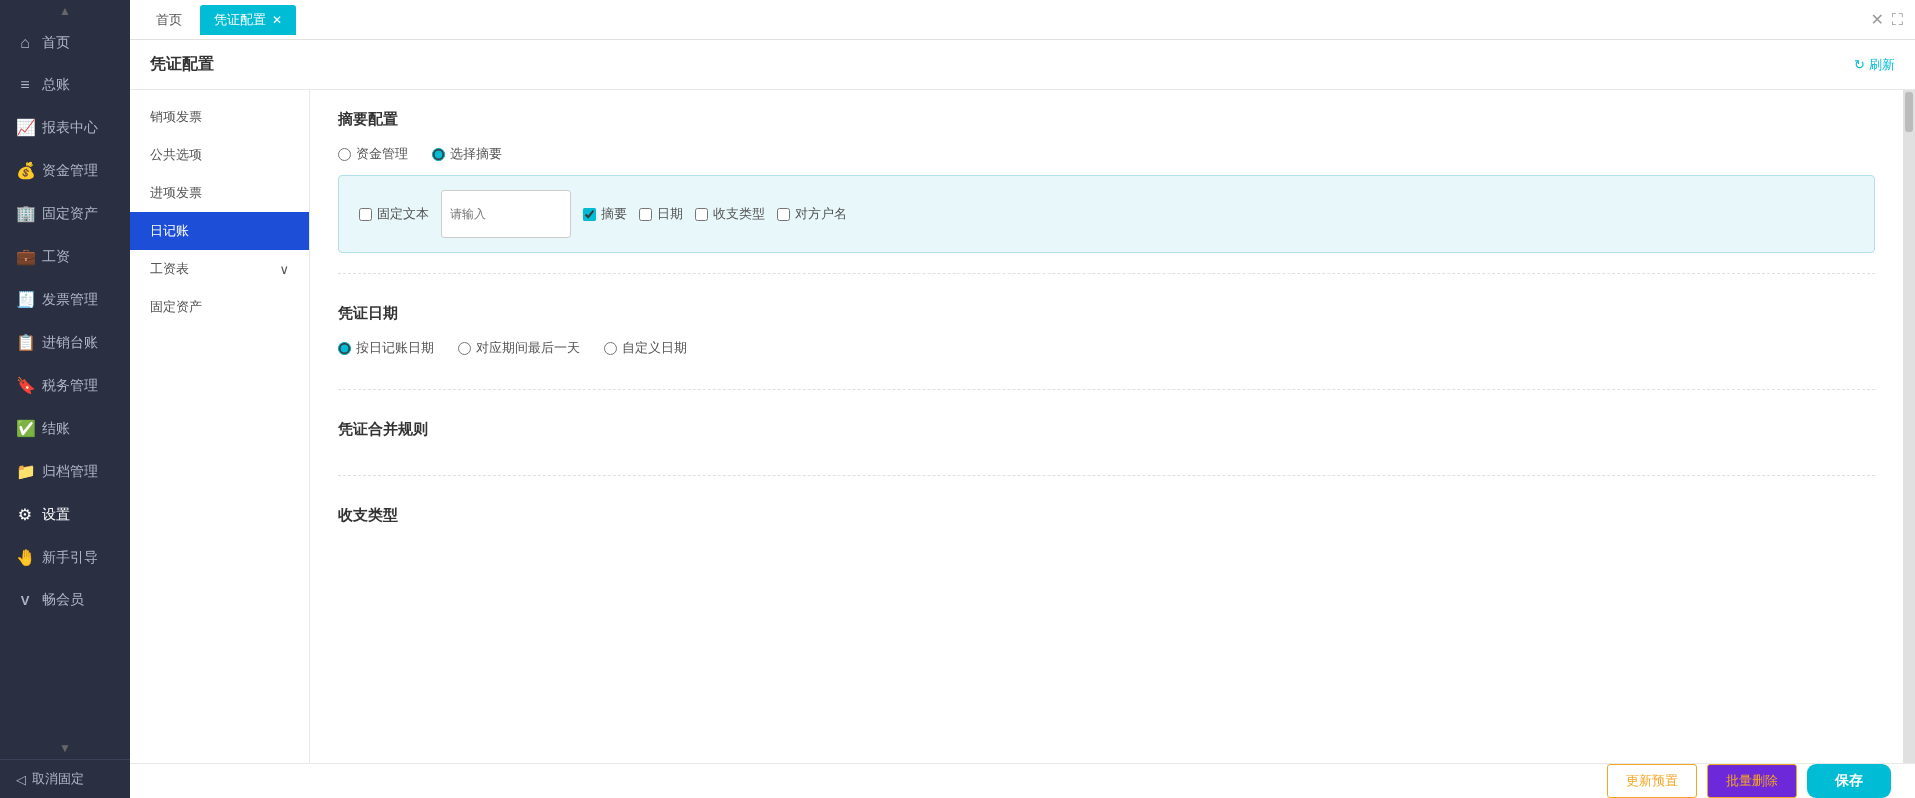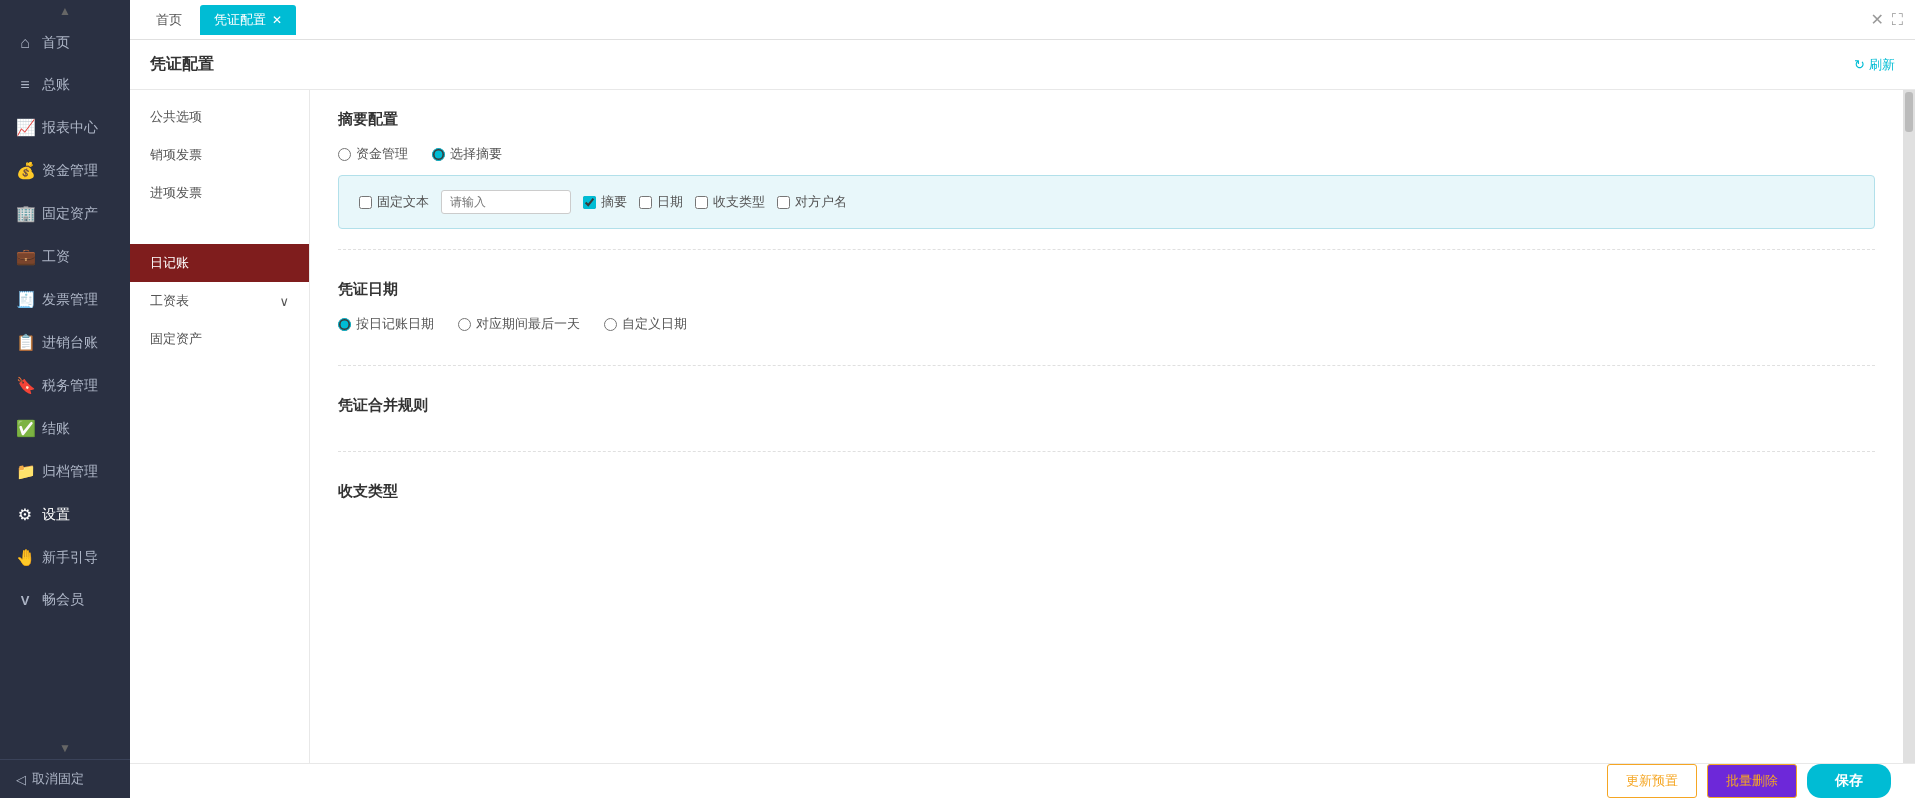--- a/index.html
+++ b/index.html
@@ -137,23 +137,22 @@
     .left-nav-item {
       padding: 10px 20px;
       cursor: pointer;
       color: #555;
       font-size: 13px;
       display: flex;
       align-items: center;
       justify-content: space-between;
     }
     .left-nav-item.active {
-      background: #7f1d1d;
+      background: #1d4ed8;
       color: #fff;
-      margin-top: 32px;
     }
 
     
     .right-content {
       flex: 1;
       overflow-y: auto;
       padding: 20px 28px;
       background: #fff;
     }
 
@@ -208,21 +207,21 @@
       gap: 5px;
       cursor: pointer;
       font-size: 13px;
       color: #555;
     }
     .check-label input[type="checkbox"] { accent-color: #00bcd4; cursor: pointer; }
 
     .fixed-text-input {
       border: 1px solid #ccc;
       border-radius: 3px;
-      padding: 4px 8px;
+      padding: 16px 8px;
       font-size: 12px;
       width: 130px;
       color: #999;
       outline: none;
     }
     .example-text {
       color: #00bcd4;
       font-size: 13px;
       margin-top: 10px;
     }
@@ -254,21 +253,21 @@
       padding: 7px 18px;
       border-radius: 3px;
       cursor: pointer;
       font-size: 13px;
     }
     .btn-save {
       background: #00bcd4;
       border: none;
       color: #fff;
       padding: 8px 28px;
-      border-radius: 14px;
+      border-radius: 9px;
       cursor: pointer;
       font-size: 14px;
       font-weight: bold;
     }
 
     
     .right-content::-webkit-scrollbar { width: 6px; }
     .right-content::-webkit-scrollbar-track { background: #f0f0f0; }
     .right-content::-webkit-scrollbar-thumb { background: #ccc; border-radius: 3px; }
 
@@ -400,24 +399,24 @@
       <button class="refresh-btn">
         <span>↻</span>
         <span>刷新</span>
       </button>
     </div>
 
     <div class="body-area">
 
       <div class="left-nav">
         <div class="left-nav-item">
+          <span>销项发票</span>
+        </div>
+        <div class="left-nav-item">
           <span>公共选项</span>
-        </div>
-        <div class="left-nav-item">
-          <span>销项发票</span>
         </div>
         <div class="left-nav-item">
           <span>进项发票</span>
         </div>
         <div class="left-nav-item active">
           <span>日记账</span>
         </div>
         <div class="left-nav-item">
           <span>工资表</span>
           <span>∨</span>

